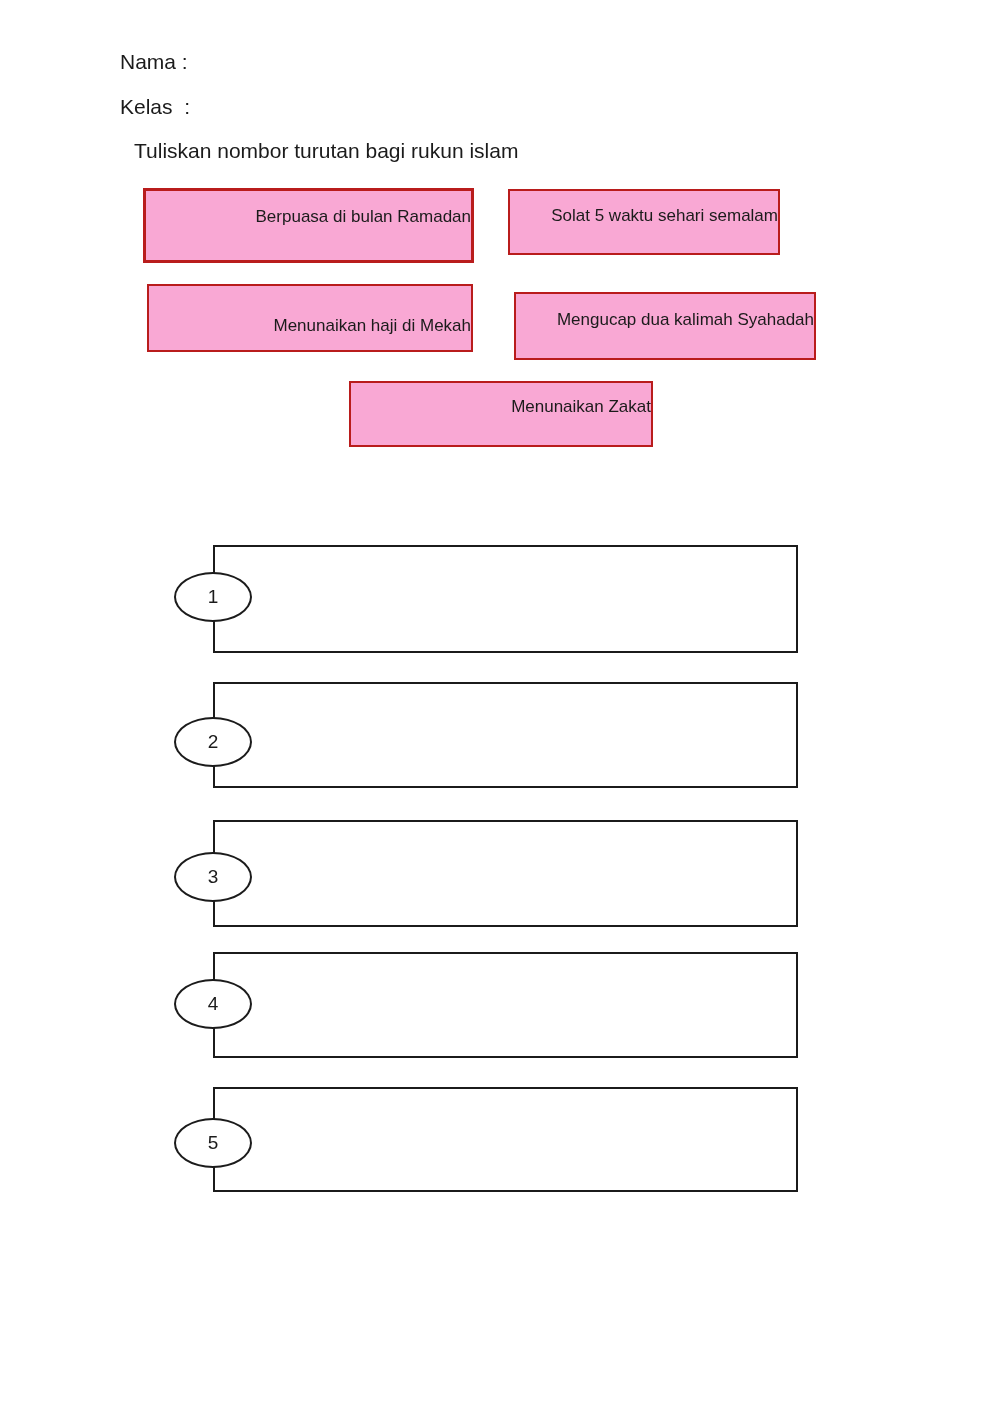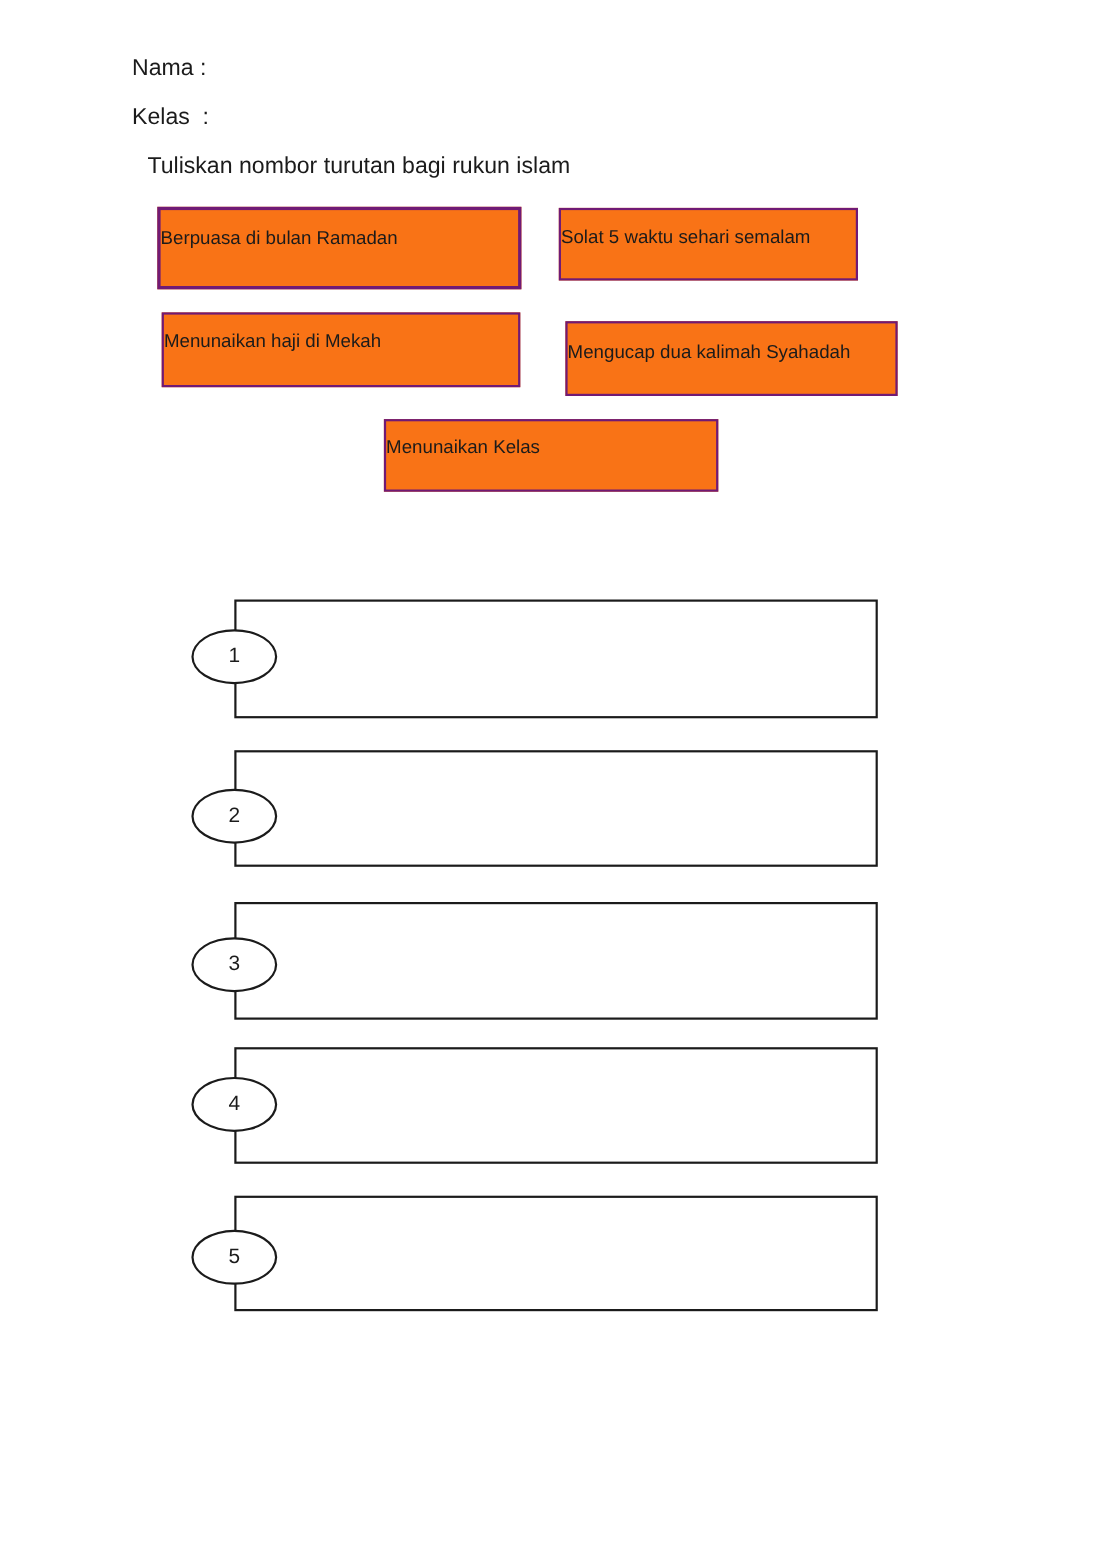--- a/index.html
+++ b/index.html
@@ -19,25 +19,25 @@
   .hdr {
     position: absolute;
     font-size: 21px;
     line-height: 24px;
     color: #1b1b1b;
     white-space: pre;
   }
   .opt {
     position: absolute;
     box-sizing: border-box;
-    border: 2px solid #701a75;
-    background: #f97316;
+    border: 2px solid #b91c1c;
+    background: #f9a8d4;
     display: flex;
     align-items: flex-start;
-    justify-content: flex-start;
+    justify-content: flex-end;
     text-align: center;
   }
   .opt-label {
     font-size: 17px;
     line-height: 21px;
     color: #1b1b1b;
   }
   .ans-rect {
     position: absolute;
     box-sizing: border-box;
@@ -71,30 +71,30 @@
   <div class="hdr" style="left:134px; top:139px;">Tuliskan nombor turutan bagi rukun islam</div>
 
   <div class="opt" style="left:143px; top:188px; width:331px; height:75px; border-width:3px; padding-top:15px;">
     <span class="opt-label">Berpuasa di bulan Ramadan</span>
   </div>
 
   <div class="opt" style="left:508px; top:189px; width:272px; height:66px; padding-top:14px;">
     <span class="opt-label">Solat 5 waktu sehari semalam</span>
   </div>
 
-  <div class="opt" style="left:147px; top:284px; width:326px; height:68px; padding-top:13px;">
+  <div class="opt" style="left:147px; top:284px; width:326px; height:68px; padding-top:29px;">
     <span class="opt-label">Menunaikan haji di Mekah</span>
   </div>
 
   <div class="opt" style="left:514px; top:292px; width:302px; height:68px; padding-top:15px;">
     <span class="opt-label">Mengucap dua kalimah Syahadah</span>
   </div>
 
   <div class="opt" style="left:349px; top:381px; width:304px; height:66px; padding-top:13px;">
-    <span class="opt-label">Menunaikan Kelas</span>
+    <span class="opt-label">Menunaikan Zakat</span>
   </div>
 
   <div class="ans-rect" style="left:213px; top:545px;  width:585px; height:108px;"></div>
   <div class="num-circle" style="left:174px; top:572px;">
     <span>1</span>
   </div>
 
   <div class="ans-rect" style="left:213px; top:682px;  width:585px; height:106px;"></div>
   <div class="num-circle" style="left:174px; top:717px;">
     <span>2</span>

